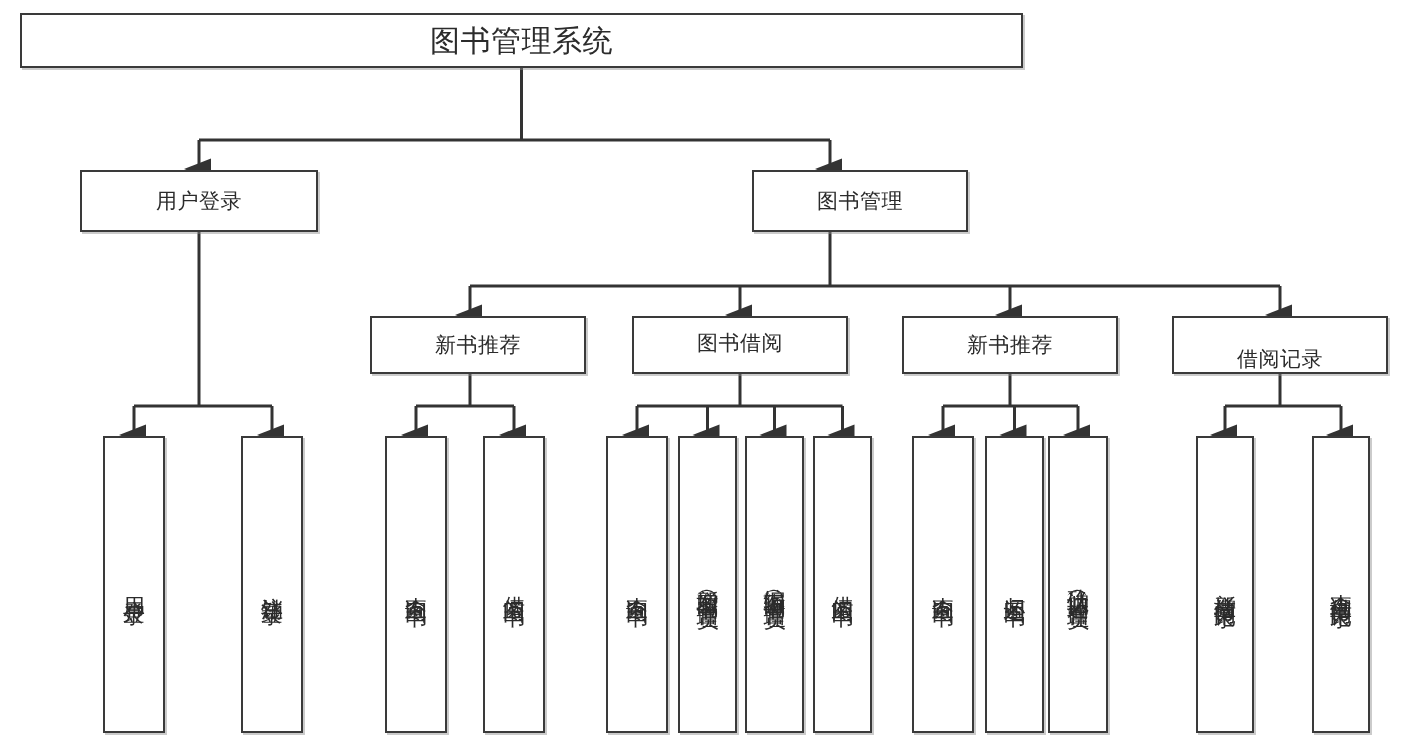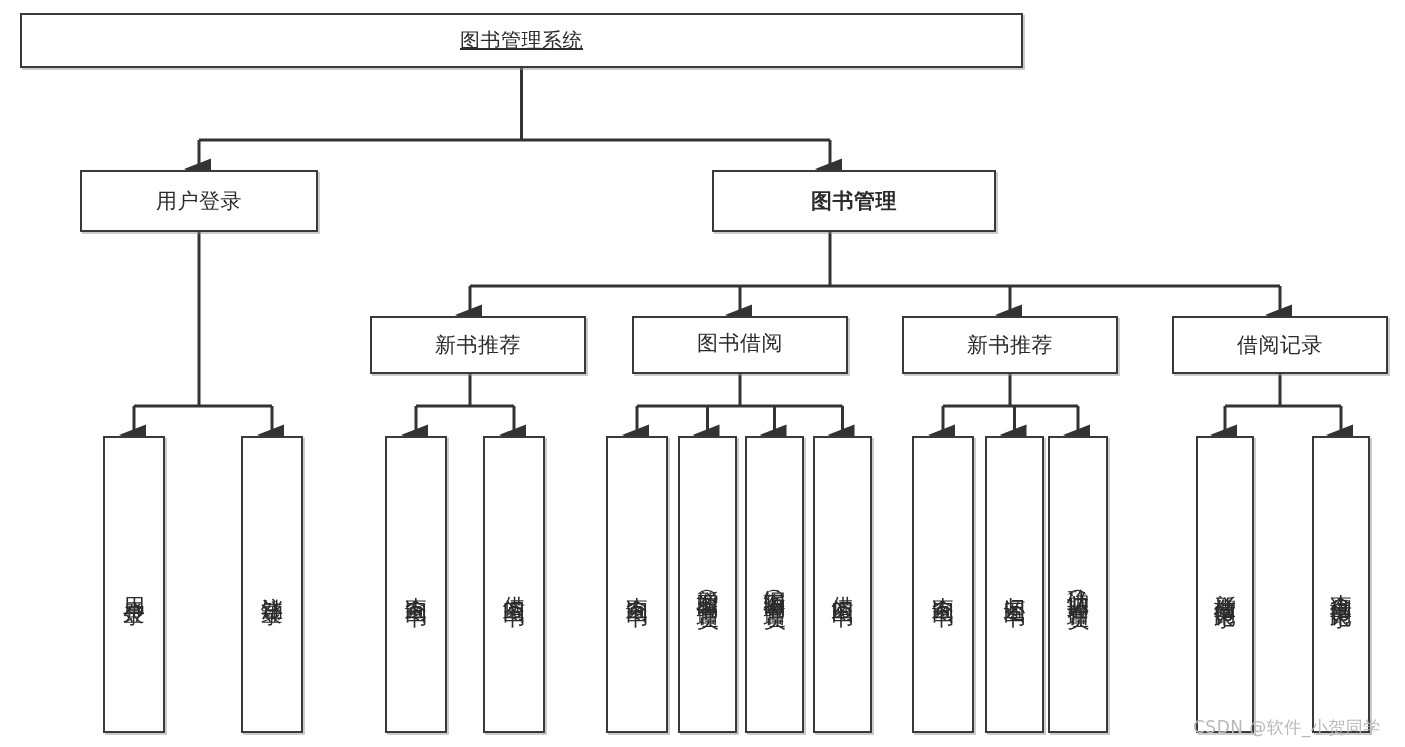--- a/index.html
+++ b/index.html
@@ -39,22 +39,21 @@
   .node .label {
     display: block;
     text-align: center;
     line-height: 1.18;
     letter-spacing: 0.5px;
   }
   .node.horiz .label {
     font-size: 21px;
   }
   .node.root .label {
-    font-size: 20px;
-    text-decoration: underline;
+    font-size: 30px;
   }
   .node.vert {
     align-items: center;
     justify-content: center;
     padding: 8px 0;
   }
   .node.vert .label {
     writing-mode: vertical-rl;
     text-orientation: upright;
     font-size: 22px;
@@ -120,33 +119,33 @@
       </g>
   </svg>
 
   <div id="nodes-layer">
       <div class="node horiz root" style="left: 20px; top: 13px; width: 1003px; height: 55px;">
         <span class="label">图书管理系统</span>
       </div>
       <div class="node horiz" style="left: 80px; top: 170px; width: 238px; height: 62px;">
         <span class="label">用户登录</span>
       </div>
-      <div class="node horiz" style="left: 712px; top: 170px; width: 284px; height: 62px; font-weight: bold;">
+      <div class="node horiz" style="left: 752px; top: 170px; width: 216px; height: 62px;">
         <span class="label">图书管理</span>
       </div>
       <div class="node horiz" style="left: 362px; top: 316px; width: 216px; height: 58px; margin-left: 8px;">
         <span class="label">新书推荐</span>
       </div>
       <div class="node horiz" style="left: 632px; top: 316px; width: 216px; height: 58px; font-family: Liberation Mono, monospace;">
         <span class="label">图书借阅</span>
       </div>
       <div class="node horiz" style="left: 902px; top: 316px; width: 216px; height: 58px;">
         <span class="label">新书推荐</span>
       </div>
-      <div class="node horiz" style="left: 1172px; top: 316px; width: 216px; height: 58px;">
+      <div class="node horiz" style="left: 1172px; top: 316px; width: 216px; height: 58px; align-items: flex-end;">
         <span class="label">借阅记录</span>
       </div>
       <div class="node vert" style="left: 103px; top: 436px; width: 62px; height: 297px;">
         <span class="label">用户登录</span>
       </div>
       <div class="node vert" style="left: 241px; top: 436px; width: 62px; height: 297px;">
         <span class="label">注销登录</span>
       </div>
       <div class="node vert" style="left: 385px; top: 436px; width: 62px; height: 297px;">
         <span class="label">查询图书</span>
@@ -176,15 +175,14 @@
         <span class="label">确认归还（管理员）</span>
       </div>
       <div class="node vert" style="left: 1196px; top: 436px; width: 58px; height: 297px;">
         <span class="label">新增借阅记录</span>
       </div>
       <div class="node vert" style="left: 1312px; top: 436px; width: 58px; height: 297px;">
         <span class="label">查询借阅记录</span>
       </div>
     </div>
 
-  <div class="watermark" style="left: 1193px; top: 716px;">CSDN @软件_小贺同学</div>
 
 </div>
 
 </body></html>

